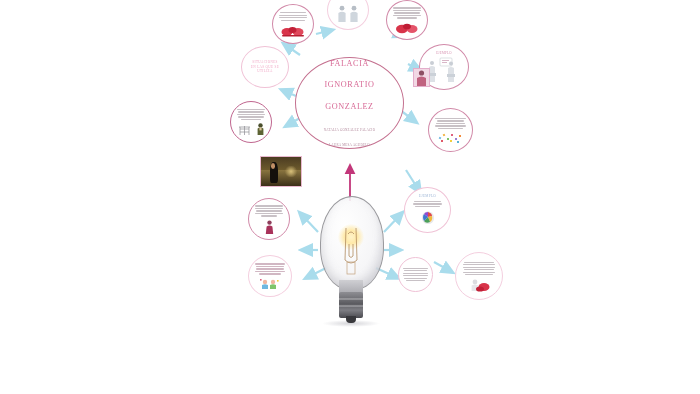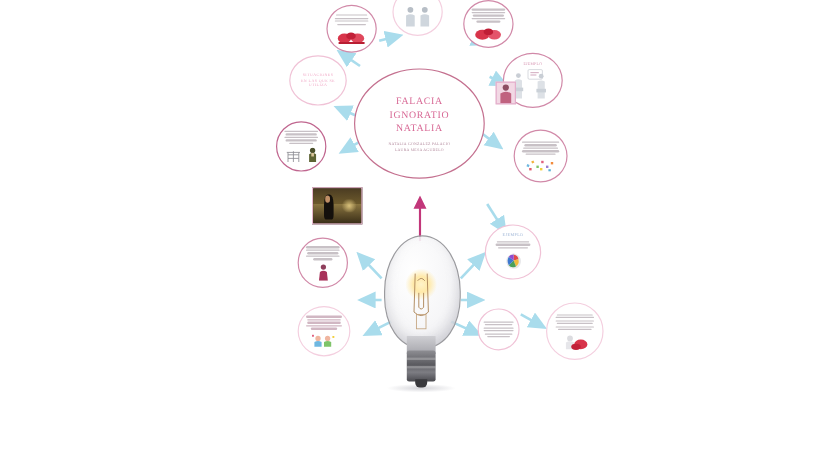--- a/index.html
+++ b/index.html
@@ -14,21 +14,21 @@
         overflow:hidden;text-align:center;}
   .node-ring-dark{border:1.6px solid #c0668f;}
   .node-ring-mid{border:1.4px solid #d189a8;}
   .node-ring-light{border:1.3px solid #f0c2d6;}
   .node-ring-pale{border:1.2px solid #f4cfdf;}
 
   
   #hub{position:absolute;left:295px;top:57px;width:109px;height:92px;
        border-radius:50%;border:1.7px solid #c4708f;background:#fff;
        display:flex;flex-direction:column;align-items:center;
-       justify-content:center;box-sizing:border-box;}
+       justify-content:space-between;box-sizing:border-box;}
   #hub .t{color:#d86a96;font-size:8.2px;line-height:11px;
           letter-spacing:.6px;font-family:"Liberation Serif",serif;}
   #hub .sub{margin-top:6px;color:#b2899c;font-size:3.2px;
             line-height:4.6px;letter-spacing:.25px;}
 
   
   .lines{width:74%;}
   .lines i{display:block;height:1.15px;background:#b9b0b6;
            margin:1.35px auto;border-radius:1px;opacity:.78;}
   .lines i.s1{width:96%} .lines i.s2{width:88%} .lines i.s3{width:93%}
@@ -107,21 +107,21 @@
       <path d="M300,118 L286,126"></path>
       <path d="M296,96 L282,90"></path>
       <path d="M406,170 L420,192"></path>
       <path d="M434,262 L452,272"></path>
     </g>
   </svg>
 
   <div id="hub">
     <div class="t">FALACIA</div>
     <div class="t">IGNORATIO</div>
-    <div class="t">NATALIA</div>
+    <div class="t">GONZALEZ</div>
     <div class="sub">NATALIA GONZALEZ PALACIO</div>
     <div class="sub" style="margin-top:0">LAURA MESA AGUDELO</div>
   </div>
 
   <div class="node node-ring-light" style="left:241px;top:46px;width:48px;height:42px;">
     <div style="color:#f0a8c6;font-size:3.3px;line-height:4.6px;letter-spacing:.35px;">
       SITUACIONES<br>EN LAS QUE SE<br>UTILIZA
     </div>
   </div>
 

